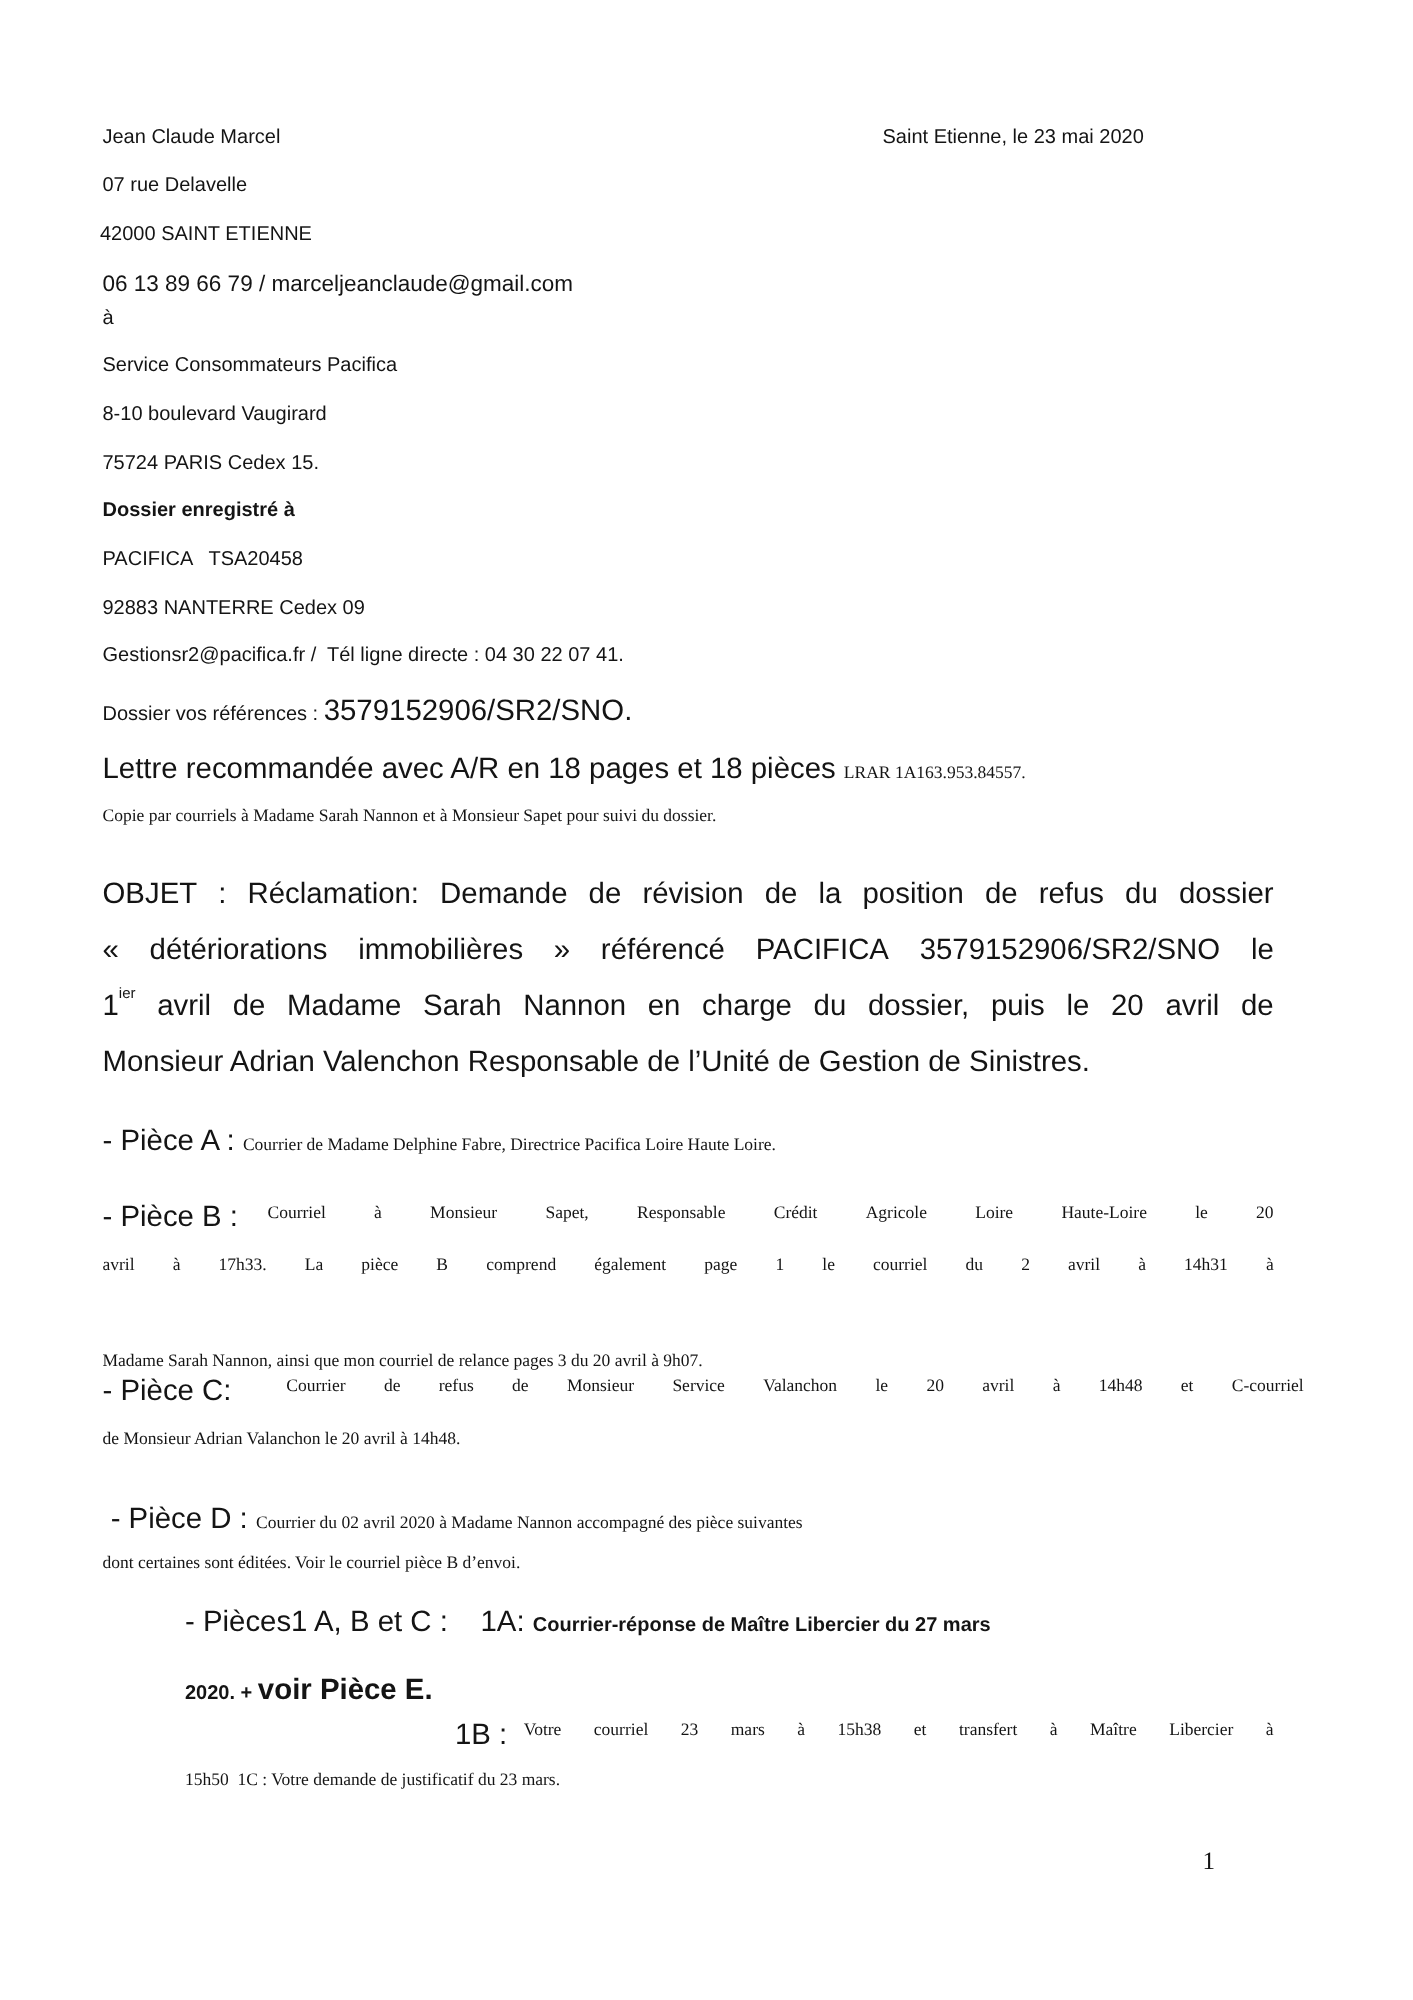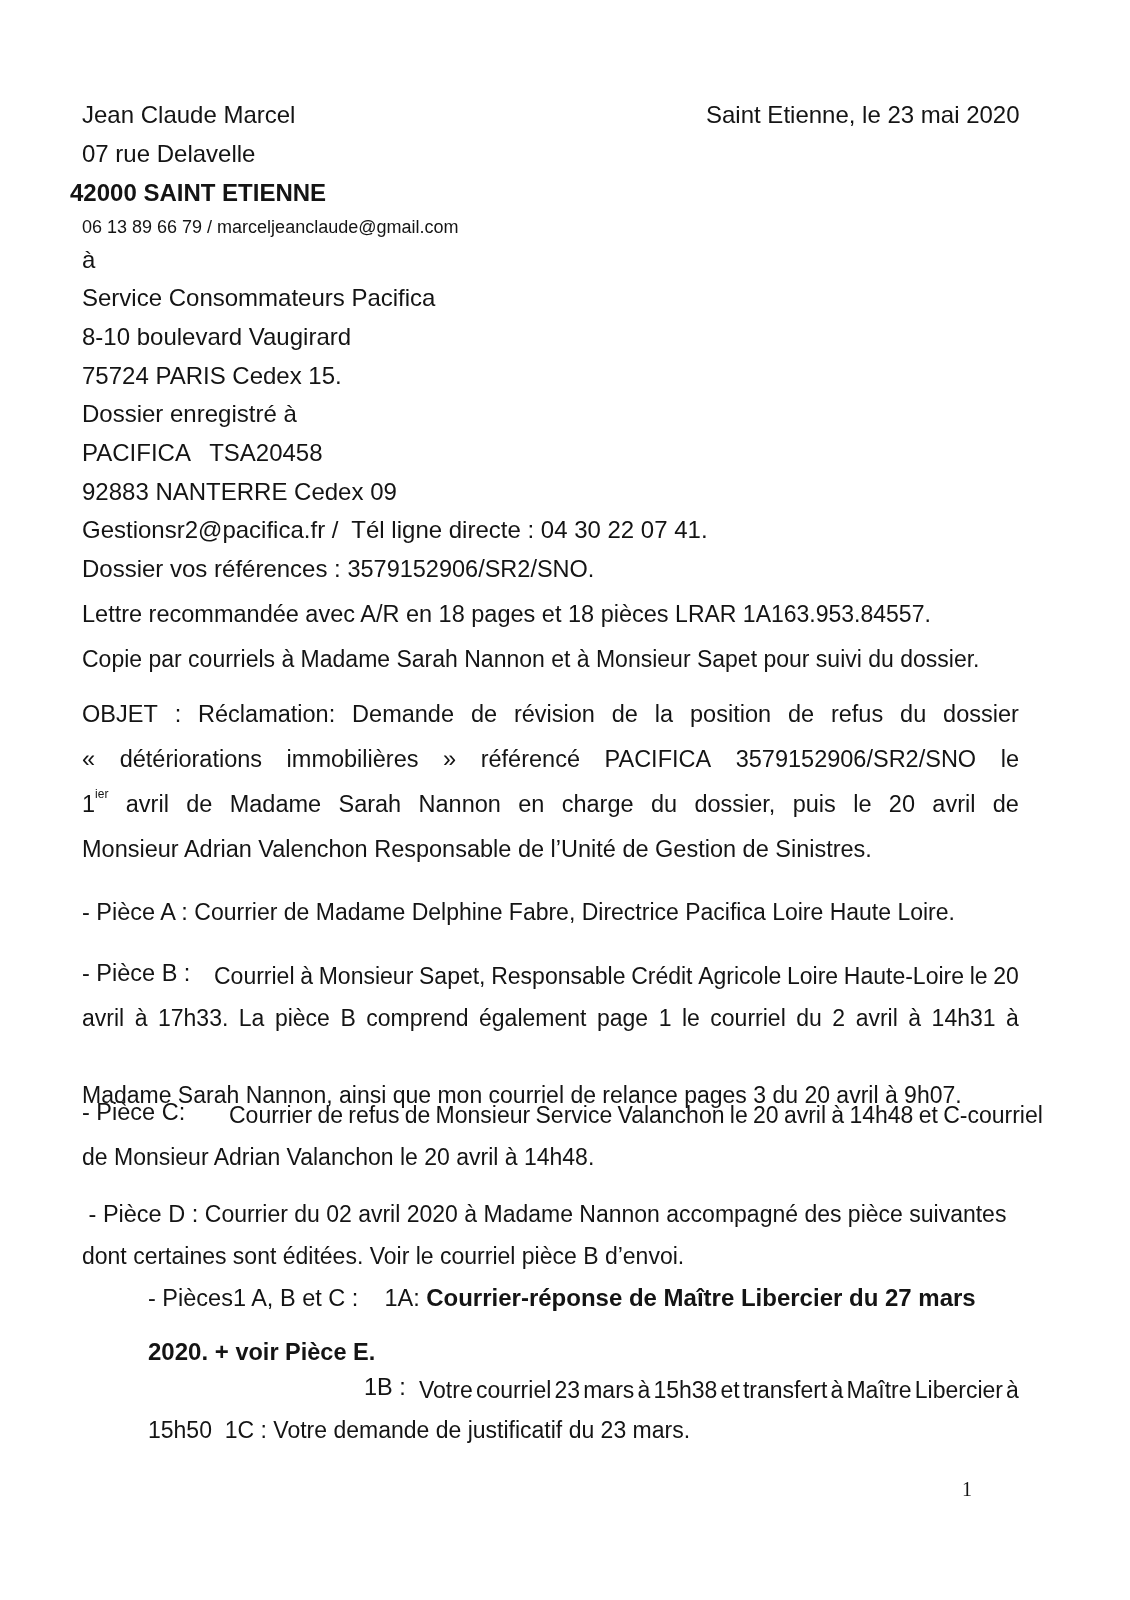--- a/index.html
+++ b/index.html
@@ -1,41 +1,41 @@
 <!DOCTYPE html>
 <html><head>
 <meta charset="utf-8">
 <style>
   html, body { margin:0; padding:0; background:#ffffff; }
   body { width:1130px; height:1600px; position:relative; overflow:hidden;
          font-family:"Liberation Sans", sans-serif; color:#141414; }
   .line { position:absolute; white-space:nowrap; }
-  .f20 { font-size:24px; }
-  .f19 { font-size:23px; }
+  .f20 { font-size:16px; }
+  .f19 { font-size:14px;font-family:Liberation Serif, serif; }
   .f16 { font-size:18px; }
   .f24 { font-size:23.5px; }
   .b { font-weight:bold; }
   sup { font-size:12px; vertical-align:top; position:relative; top:-4px; }
   .pagenum { font-family:"Liberation Serif", serif; font-size:20px; }
   .flexline { position:absolute; left:82px; width:937px; display:flex; justify-content:space-between; white-space:nowrap; }
 </style>
 </head>
 <body>
 
 <div class="line f20" style="left:82px; top:101px;">Jean Claude Marcel</div>
 <div class="line f20" style="left:706px; top:101px;">Saint Etienne, le 23 mai 2020</div>
 <div class="line f20" style="left:82px; top:140px;">07 rue Delavelle</div>
-<div class="line f20" style="left:70px; top:179px;font-weight:bold;">42000 SAINT ETIENNE</div>
+<div class="line f20" style="left:80px; top:179px;">42000 SAINT ETIENNE</div>
 <div class="line f16" style="left:82px; top:217px;">06 13 89 66 79 / marceljeanclaude@gmail.com</div>
 <div class="line f20" style="left:82px; top:246px;">à</div>
 
 <div class="line f20" style="left:82px; top:284px;">Service Consommateurs Pacifica</div>
 <div class="line f20" style="left:82px; top:323px;">8-10 boulevard Vaugirard</div>
 <div class="line f20" style="left:82px; top:362px;text-align:right;">75724 PARIS Cedex 15.</div>
-<div class="line f20" style="left:82px; top:400px;">Dossier enregistré à</div>
+<div class="line f20" style="left:82px; top:400px;font-weight:bold;">Dossier enregistré à</div>
 <div class="line f20" style="left:82px; top:439px; white-space:pre;">PACIFICA   TSA20458</div>
 <div class="line f20" style="left:82px; top:478px;">92883 NANTERRE Cedex 09</div>
 <div class="line f20" style="left:82px; top:516px; white-space:pre;">Gestionsr2@pacifica.fr /  Tél ligne directe : 04 30 22 07 41.</div>
 
 <div class="line" style="left:82px; top:555px;">
   <span class="f20" style="white-space:pre;">Dossier vos références : </span><span class="f24">3579152906/SR2/SNO.</span>
 </div>
 
 <div class="line" style="left:82px; top:601px;">
   <span class="f24" style="white-space:pre;">Lettre recommandée avec A/R en 18 pages et 18 pièces </span><span class="f19">LRAR 1A163.953.84557.</span>

